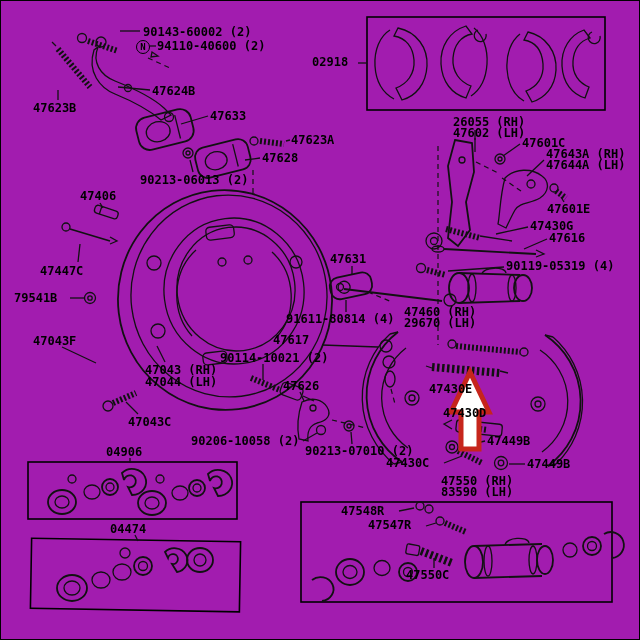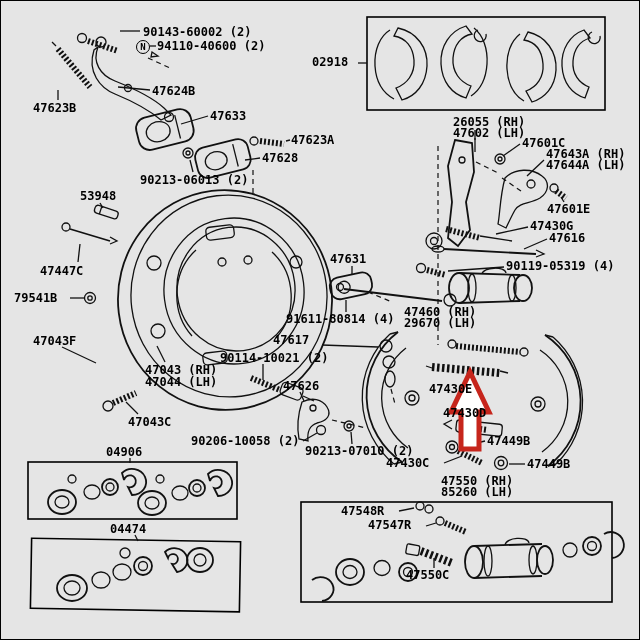--- a/index.html
+++ b/index.html
@@ -1,17 +1,17 @@
 <!DOCTYPE html>
 <html><head>
 <meta charset="utf-8">
 <style>
   html,body{margin:0;padding:0;background:#fff;}
   .canvas{
-    position:relative;width:640px;height:640px;background:#e5e5e5;overflow:hidden;
+    position:relative;width:640px;height:640px;background:#a21caf;overflow:hidden;
     font-family:"DejaVu Sans Mono", monospace;
   }
   .frame{position:absolute;inset:0;border:1px solid #000;pointer-events:none;}
   .lbl{
     position:absolute;font-weight:bold;font-size:12px;line-height:12px;
     color:#000;white-space:nowrap;letter-spacing:0px;
   }
   .nmark{
     position:absolute;width:12px;height:12px;border:1.5px solid #000;border-radius:50%;
     font-weight:bold;font-size:9px;line-height:12px;text-align:center;color:#000;
@@ -366,21 +366,21 @@
 
   <div class="lbl" style="left:143px;top:26px">90143-60002 (2)</div>
   <div class="nmark" style="left:136px;top:40px">N</div>
   <div class="lbl" style="left:157px;top:40px">94110-40600 (2)</div>
   <div class="lbl" style="left:152px;top:85px">47624B</div>
   <div class="lbl" style="left:33px;top:102px">47623B</div>
   <div class="lbl" style="left:210px;top:110px">47633</div>
   <div class="lbl" style="left:291px;top:134px">47623A</div>
   <div class="lbl" style="left:262px;top:152px">47628</div>
   <div class="lbl" style="left:140px;top:174px">90213-06013 (2)</div>
-  <div class="lbl" style="left:80px;top:190px">53948</div>
+  <div class="lbl" style="left:80px;top:190px">47406</div>
   <div class="lbl" style="left:40px;top:265px">47447C</div>
   <div class="lbl" style="left:14px;top:292px">79541B</div>
   <div class="lbl" style="left:33px;top:335px">47043F</div>
   <div class="lbl" style="left:145px;top:364px">47043 (RH)</div>
   <div class="lbl" style="left:145px;top:376px">47044 (LH)</div>
   <div class="lbl" style="left:128px;top:416px">47043C</div>
   <div class="lbl" style="left:220px;top:352px">90114-10021 (2)</div>
   <div class="lbl" style="left:283px;top:380px">47626</div>
   <div class="lbl" style="left:191px;top:435px">90206-10058 (2)</div>
   <div class="lbl" style="left:305px;top:445px">90213-07010 (2)</div>
@@ -400,19 +400,19 @@
   <div class="lbl" style="left:549px;top:232px">47616</div>
   <div class="lbl" style="left:506px;top:260px">90119-05319 (4)</div>
   <div class="lbl" style="left:404px;top:306px">47460 (RH)</div>
   <div class="lbl" style="left:404px;top:317px">29670 (LH)</div>
   <div class="lbl" style="left:429px;top:383px">47430E</div>
   <div class="lbl" style="left:443px;top:407px">47430D</div>
   <div class="lbl" style="left:487px;top:435px">47449B</div>
   <div class="lbl" style="left:386px;top:457px">47430C</div>
   <div class="lbl" style="left:527px;top:458px">47449B</div>
   <div class="lbl" style="left:441px;top:475px">47550 (RH)</div>
-  <div class="lbl" style="left:441px;top:486px">85260 (LH)</div>
+  <div class="lbl" style="left:441px;top:486px">83590 (LH)</div>
   <div class="lbl" style="left:341px;top:505px">47548R</div>
   <div class="lbl" style="left:368px;top:519px">47547R</div>
   <div class="lbl" style="left:406px;top:569px">47550C</div>
 
   <div class="frame"></div>
 </div>
 
 </body></html>

